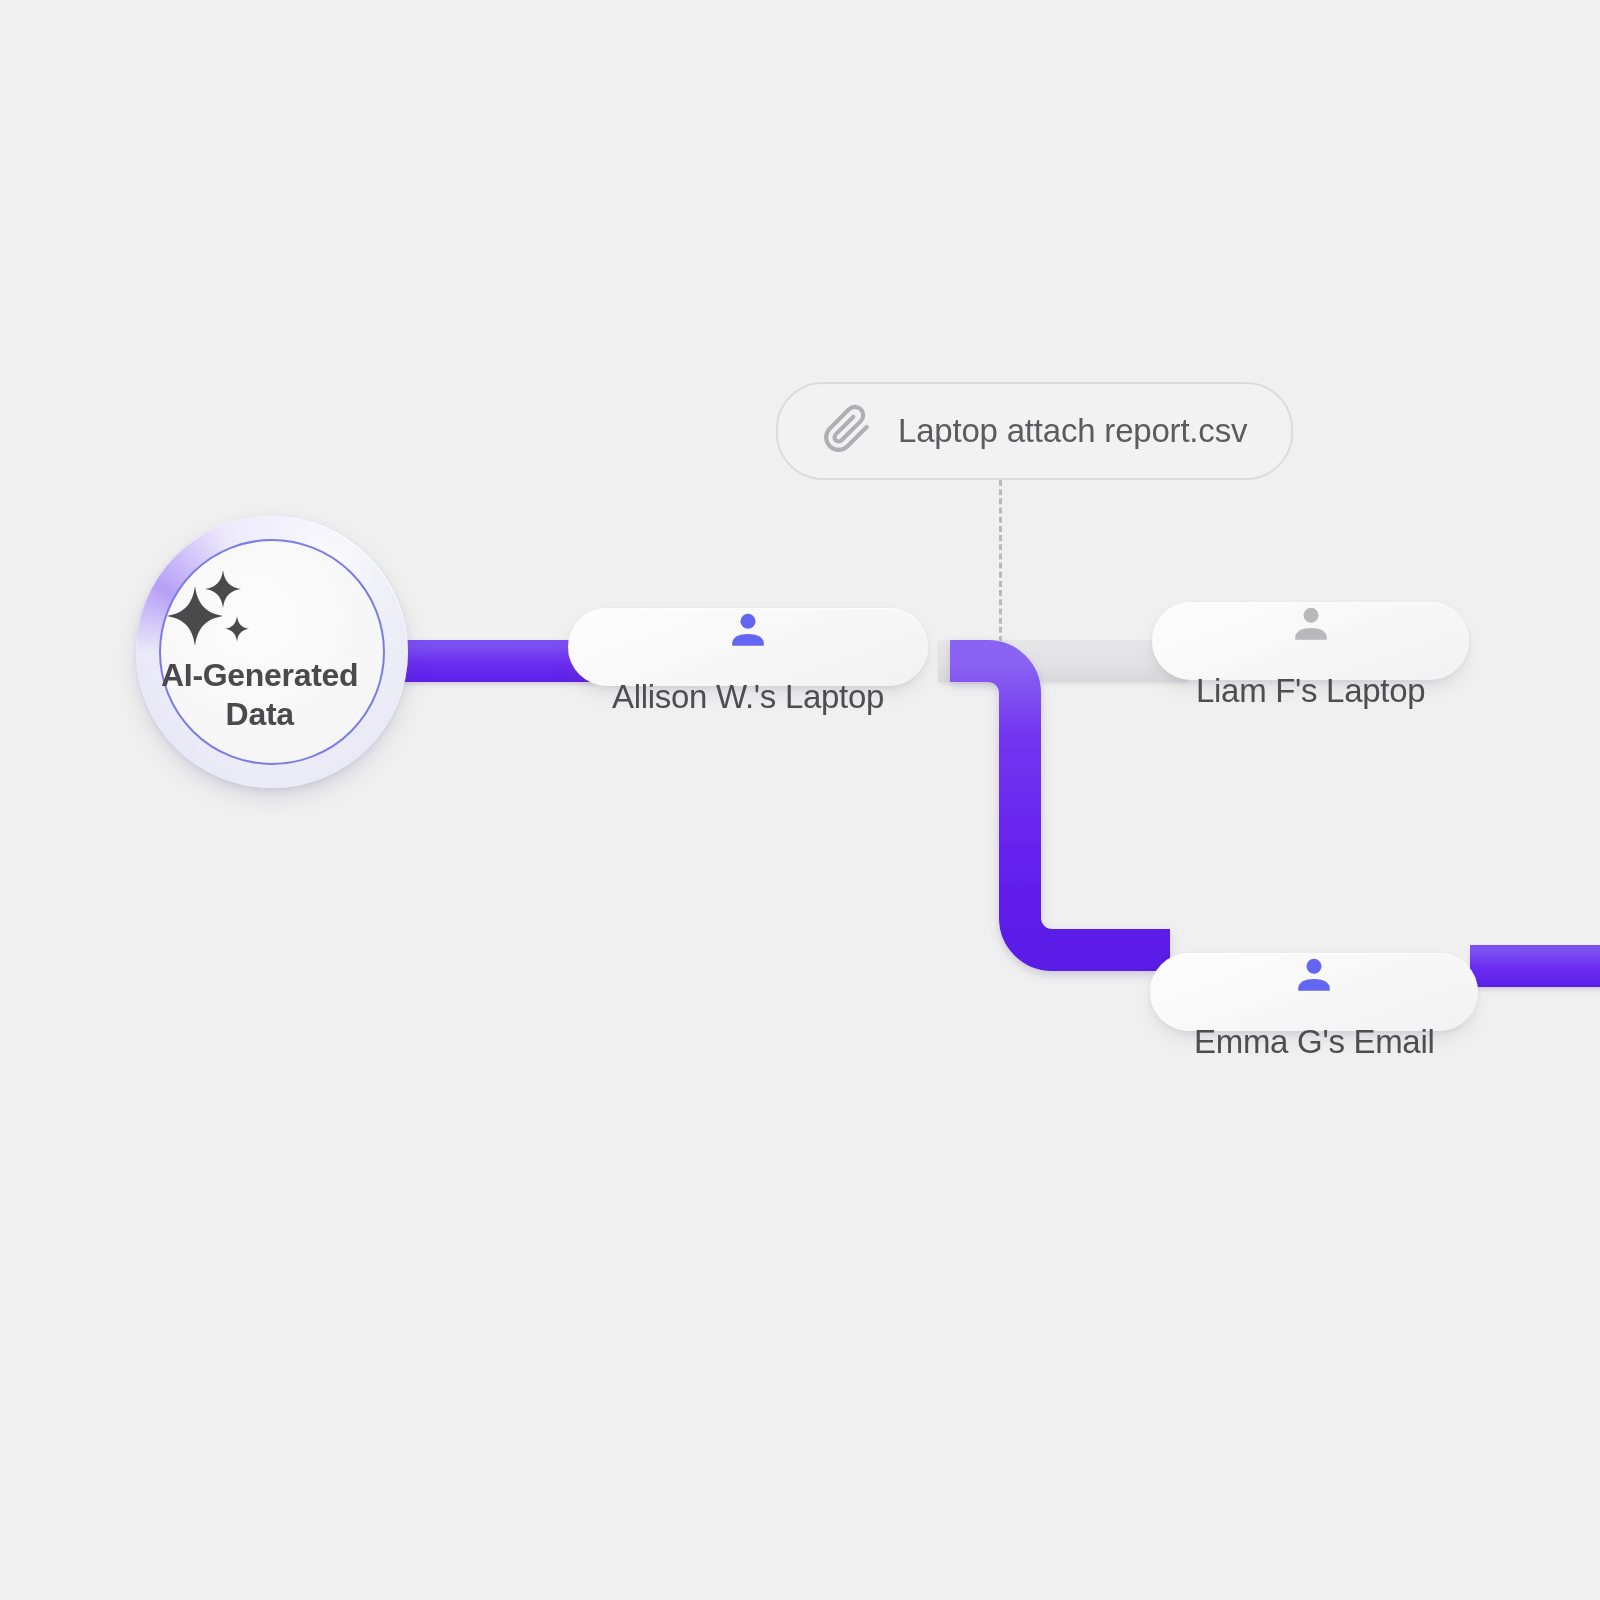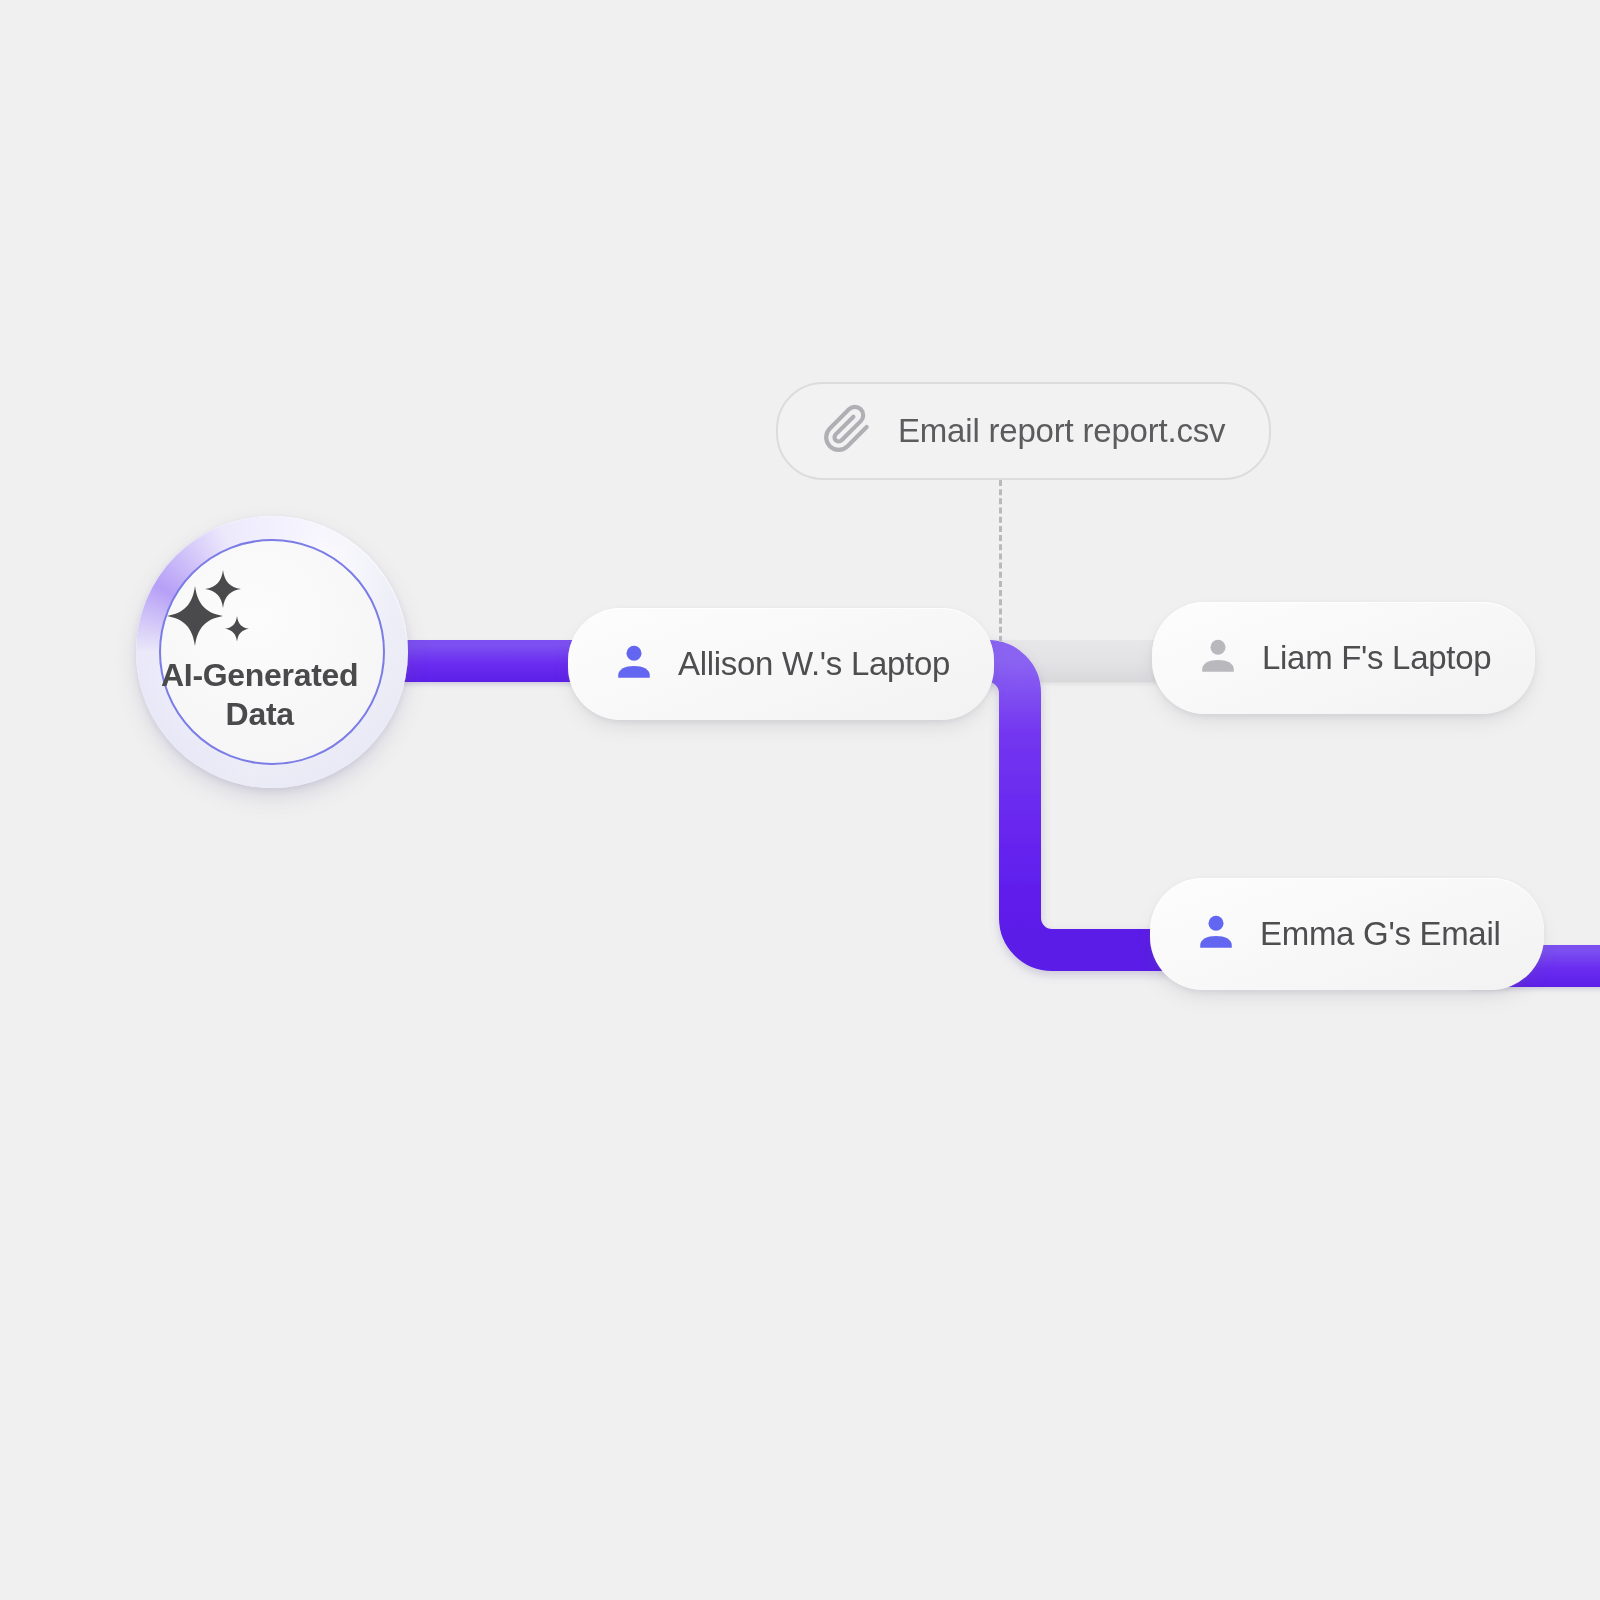--- a/index.html
+++ b/index.html
@@ -85,29 +85,30 @@
   }
   .sparkle-wrap { width: 96px; height: 76px; position: relative; }
 
   
   .node {
     position: absolute;
     display: flex;
     align-items: center;
     gap: 22px;
     padding: 0 44px;
-    height: 112px;
+    height: 78px;
     border-radius: 53px;
     background: linear-gradient(160deg, #fdfdfd 0%, #f8f8f9 48%, #f2f2f3 100%);
     box-shadow:
       0 10px 22px -8px rgba(100,100,120,0.22),
       0 2px 5px rgba(120,120,140,0.10),
       inset 0 1px 1px rgba(255,255,255,0.95);
     z-index: 5;
     white-space: nowrap;
+    flex-direction: column;
   }
   .node-label {
     font-size: 33px;
     font-weight: 500;
     color: #4e4e50;
     letter-spacing: -0.3px;
   }
 
   
   .chip {
@@ -177,21 +178,21 @@
       </div>
     </div>
   </div>
 
   <div class="chip" style="left:776px; top:382px;">
     <span style="display:block;">
       <svg width="50" height="50" viewBox="0 0 24 24" fill="none" stroke="#b0b0b4" stroke-width="2" stroke-linecap="round" stroke-linejoin="round">
         <path d="M21.44 11.05l-9.19 9.19a6 6 0 0 1-8.49-8.49l9.19-9.19a4 4 0 0 1 5.66 5.66l-9.2 9.19a2 2 0 0 1-2.83-2.83l8.49-8.48"></path>
       </svg>
     </span>
-    <span class="chip-label">Email report report.csv</span>
+    <span class="chip-label">Laptop attach report.csv</span>
   </div>
 
   <div class="node" style="left:568px; top:608px;">
     <span style="display:block;">
       <svg width="44" height="44" viewBox="0 0 24 24" fill="#6366f1" aria-hidden="true">
         <circle cx="12" cy="7.2" r="4.1"></circle>
         <path d="M3.4 20.6v-1.5c0-3.1 3.9-4.9 8.6-4.9s8.6 1.8 8.6 4.9v1.5z"></path>
       </svg>
     </span>
     <span class="node-label">Allison W.'s Laptop</span>
@@ -200,21 +201,21 @@
   <div class="node" style="left:1152px; top:602px;">
     <span style="display:block;">
       <svg width="44" height="44" viewBox="0 0 24 24" fill="#b9b9bd" aria-hidden="true">
         <circle cx="12" cy="7.2" r="4.1"></circle>
         <path d="M3.4 20.6v-1.5c0-3.1 3.9-4.9 8.6-4.9s8.6 1.8 8.6 4.9v1.5z"></path>
       </svg>
     </span>
     <span class="node-label">Liam F's Laptop</span>
   </div>
 
-  <div class="node" style="left:1150px; top:878px;">
+  <div class="node" style="left:1150px; top:953px;">
     <span style="display:block;">
       <svg width="44" height="44" viewBox="0 0 24 24" fill="#6366f1" aria-hidden="true">
         <circle cx="12" cy="7.2" r="4.1"></circle>
         <path d="M3.4 20.6v-1.5c0-3.1 3.9-4.9 8.6-4.9s8.6 1.8 8.6 4.9v1.5z"></path>
       </svg>
     </span>
     <span class="node-label">Emma G's Email</span>
   </div>
 
 </div>

